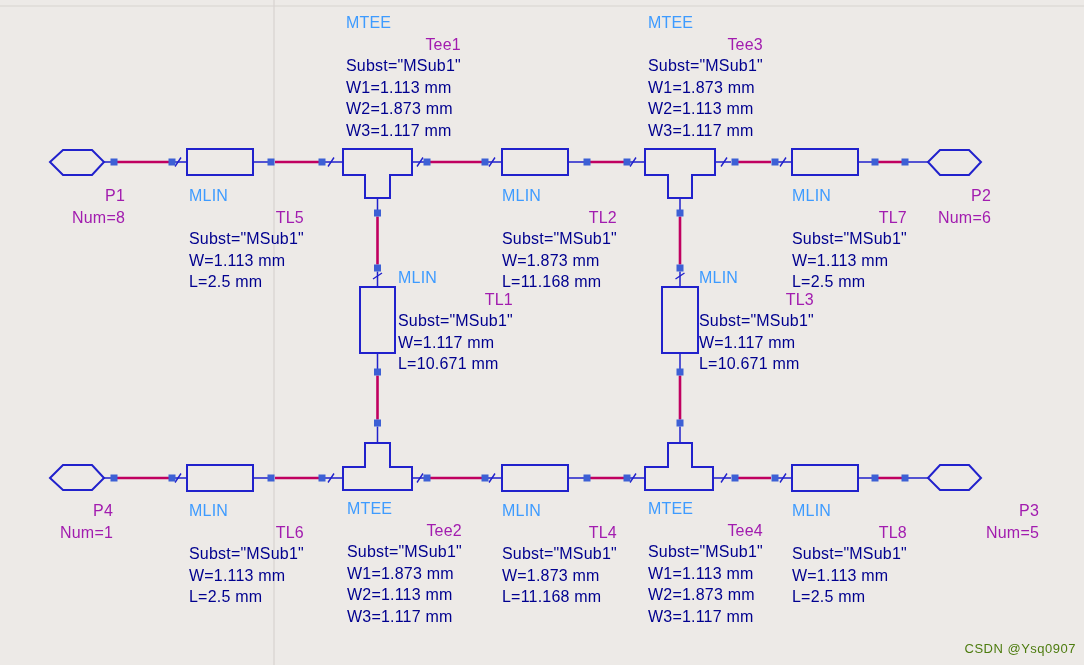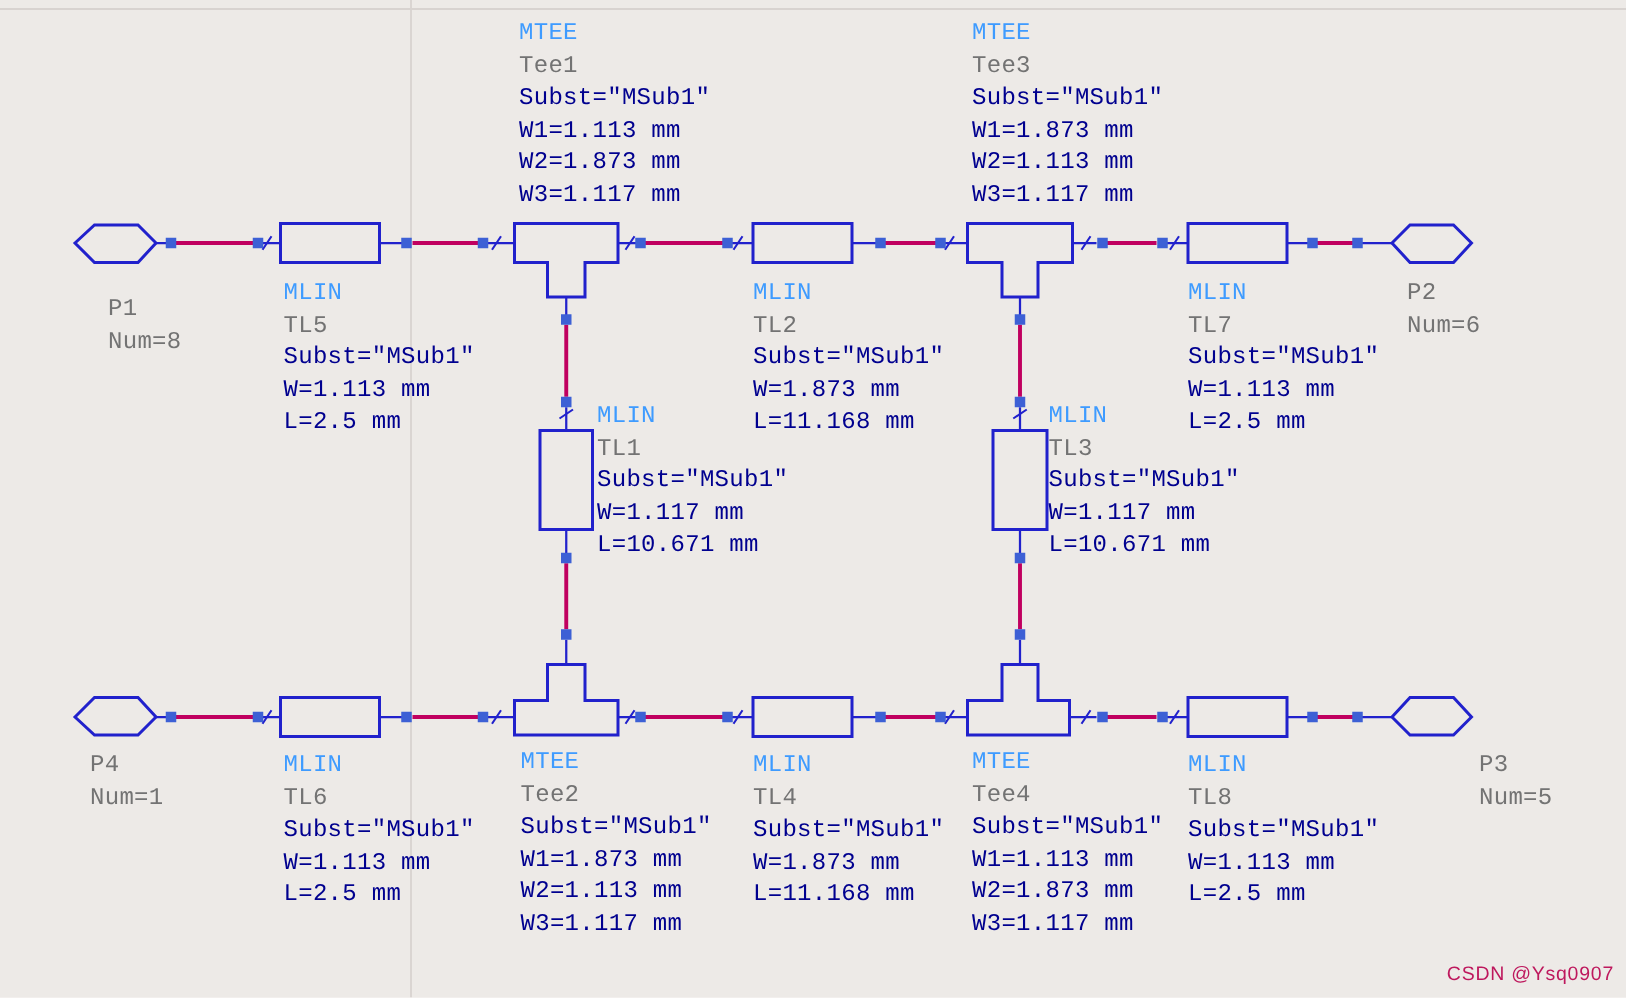--- a/index.html
+++ b/index.html
@@ -10,30 +10,29 @@
     overflow:hidden;
     font-family:"Liberation Sans",sans-serif;
   }
   #canvas svg{position:absolute;left:0;top:0;}
   .lbl{
     position:absolute;
     font-size:16px;
     line-height:21.6px;
     letter-spacing:0.2px;
     white-space:nowrap;
-    font-family:Liberation Mono, monospace;
   }
   .t{color:#3E9BFF;}      
-  .r{color:#737373;}      
+  .r{color:#a21caf;text-align:right;}      
   .p{color:#00008F;}      
   .wm{
     position:absolute;
     right:8px;top:641px;
     font-size:13px;
-    color:#be185d;
+    color:#4d7c0f;
     letter-spacing:0.5px;
   }
 </style>
 </head>
 <body>
 
 <div id="canvas">
 
   <svg width="1084" height="665" viewBox="0 0 1084 665">
 
@@ -105,21 +104,21 @@
 
   <div class="lbl" style="left:648px;top:12px">
     <div class="t">MTEE</div>
     <div class="r">Tee3</div>
     <div class="p">Subst="MSub1"</div>
     <div class="p">W1=1.873 mm</div>
     <div class="p">W2=1.113 mm</div>
     <div class="p">W3=1.117 mm</div>
   </div>
 
-  <div class="lbl" style="left:72px;top:196px">
+  <div class="lbl" style="left:72px;top:185px">
     <div class="r">P1</div>
     <div class="r">Num=8</div>
   </div>
 
   <div class="lbl" style="left:189px;top:185px">
     <div class="t">MLIN</div>
     <div class="r">TL5</div>
     <div class="p">Subst="MSub1"</div>
     <div class="p">W=1.113 mm</div>
     <div class="p">L=2.5 mm</div>

